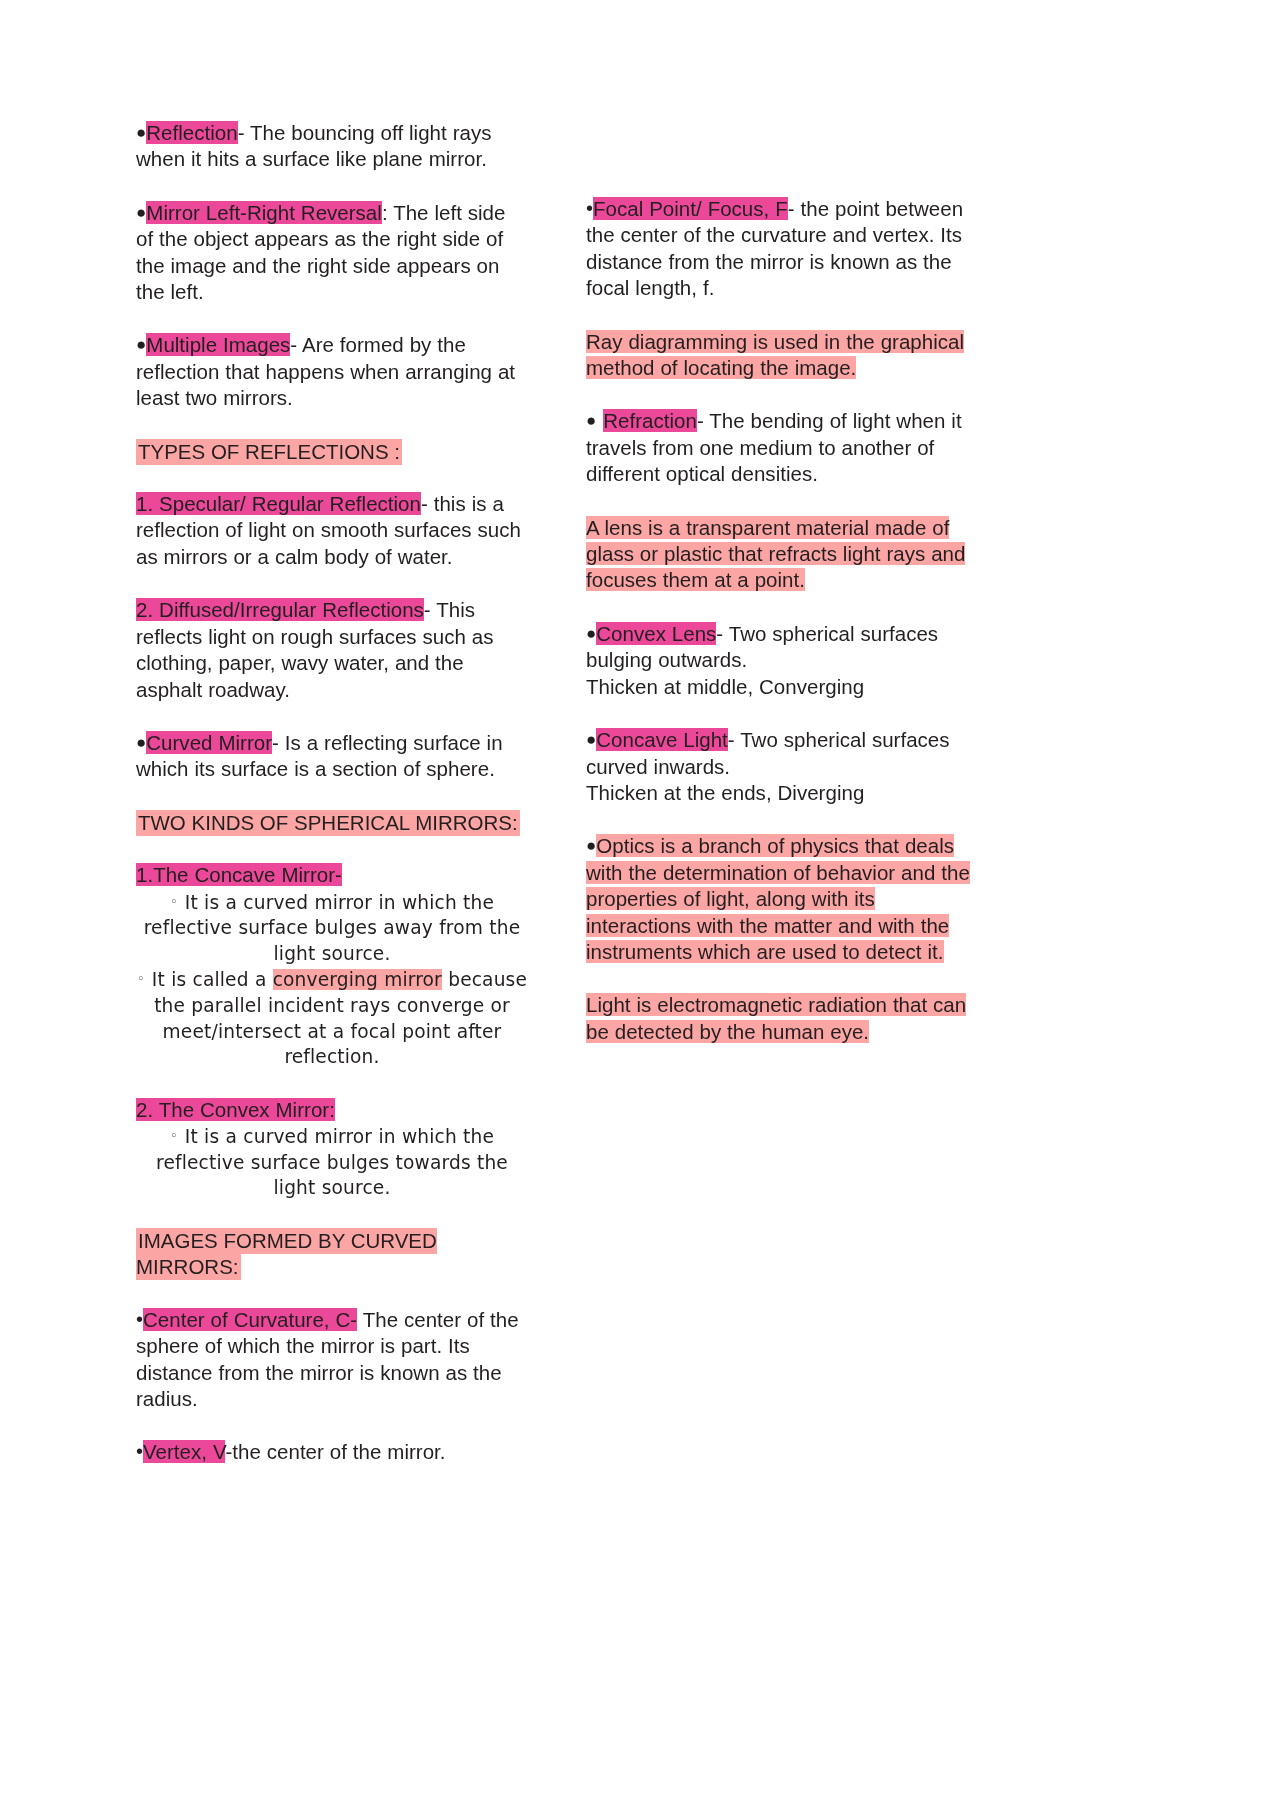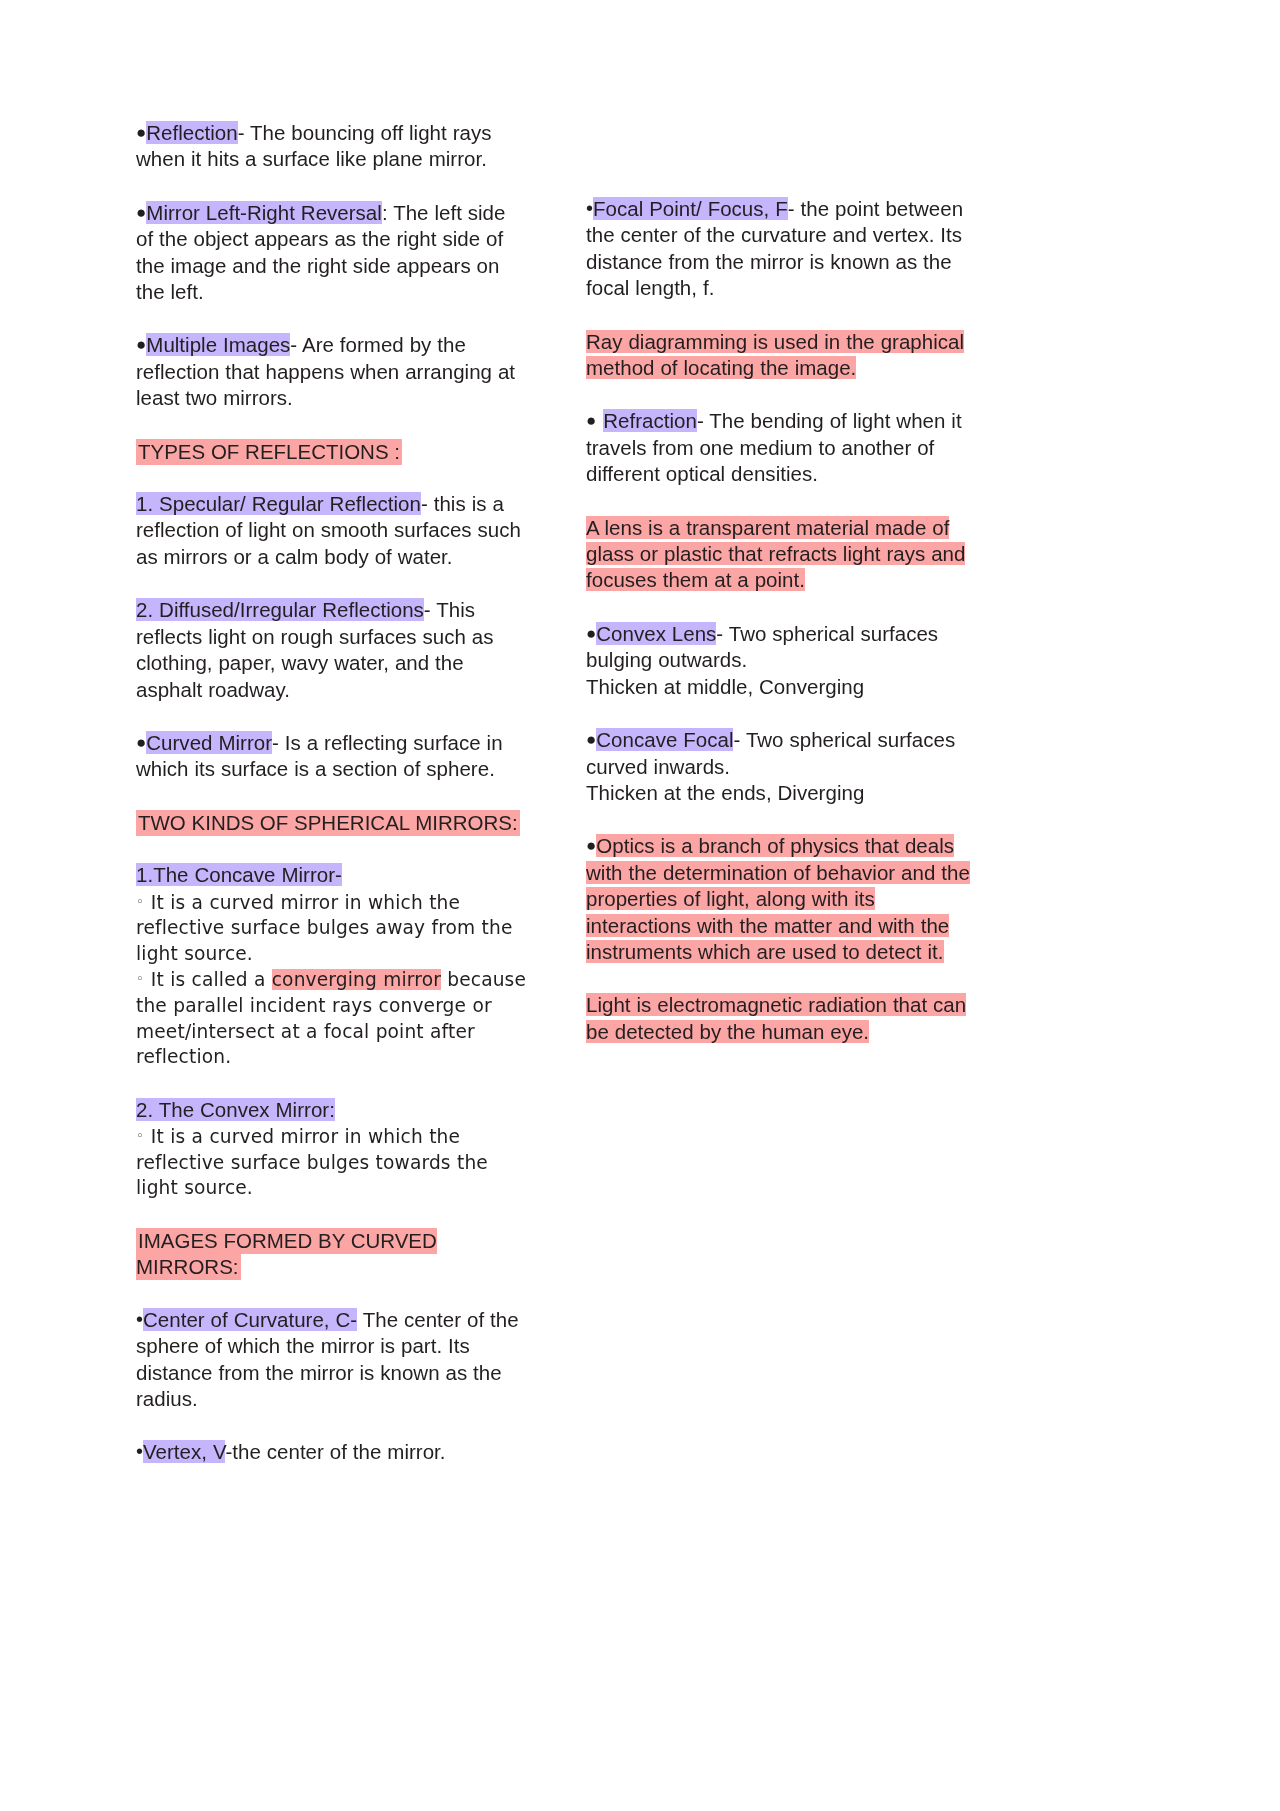--- a/index.html
+++ b/index.html
@@ -58,40 +58,41 @@
     vertical-align: 1px;
   }
   .bul-hollow {
     font-size: 13px;
     vertical-align: 3px;
     margin-right: 7px;
     color: #3b3b3b;
   }
 
   
-  .hl-pink   { background: #c4b5fd; }
+  .hl-pink   { background: #ec4899; }
   .hl-orange { background: #fca5a5; }
   .hl-green  { background: #fca5a5; }
 
   
   .heading {
     font-size: 20.5px;
     line-height: 26.4px;
     margin: 0 0 26px 0;
   }
   .heading .hl-orange {
     padding: 1px 2px 2px 2px;
   }
 
   
   .subline {
     font-family: "DejaVu Sans", sans-serif;
     font-size: 18.6px;
     line-height: 25.6px;
     letter-spacing: 0.15px;
+    text-align: center;
   }
   .sub-group {
     margin: 0 0 0 0;
   }
   .sub-group p { margin: 0; }
   
   .lines p { margin: 0; }
 </style>
 </head>
 <body>
@@ -181,21 +182,21 @@
       <p class="block">
         <span class="hl-green">A lens is a transparent material made of glass or plastic that refracts light rays and focuses them at a point.</span>
       </p>
 
       <div class="block lines">
         <p><span class="bul-lg">●</span><span class="hl-pink">Convex Lens</span><span>- Two spherical surfaces bulging outwards.</span></p>
         <p><span>Thicken at middle, Converging</span></p>
       </div>
 
       <div class="block lines">
-        <p><span class="bul-lg">●</span><span class="hl-pink">Concave Focal</span><span>- Two spherical surfaces curved inwards.</span></p>
+        <p><span class="bul-lg">●</span><span class="hl-pink">Concave Light</span><span>- Two spherical surfaces curved inwards.</span></p>
         <p><span>Thicken at the ends, Diverging</span></p>
       </div>
 
       <p class="block">
         <span class="bul-lg">●</span><span class="hl-green">Optics is a branch of physics that deals with the determination of behavior and the properties of light, along with its interactions with the matter and with the instruments which are used to detect it.</span>
       </p>
 
       <p class="block">
         <span class="hl-green">Light is electromagnetic radiation that can be detected by the human eye.</span>
       </p>

